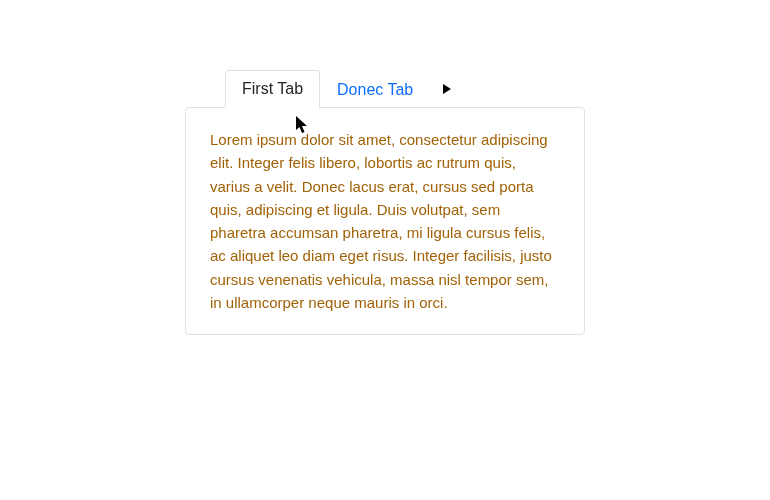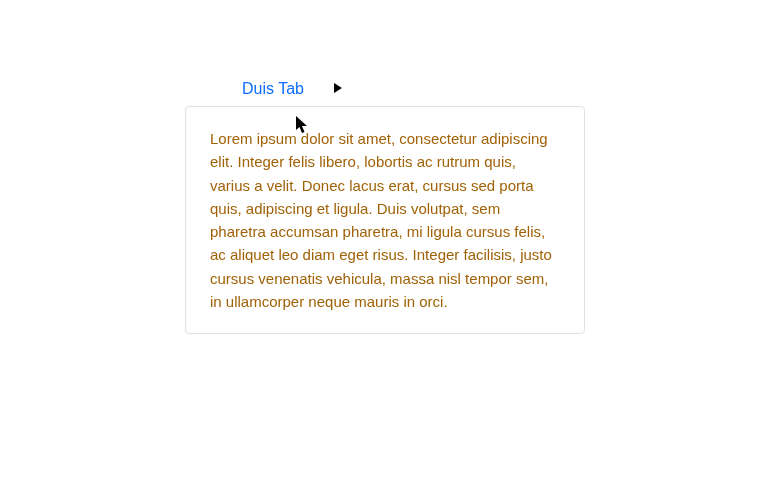--- a/index.html
+++ b/index.html
@@ -79,21 +79,22 @@
     .cursor svg {
       width: 14px;
       height: 18px;
     }
   </style>
 </head>
 <body>
 
 <div class="tabs-container">
   <div class="tabs-header">
-    <div class="tab">Duis Tab</div>
+    <div class="tab active">First Tab</div>
+    <div class="tab">Donec Tab</div>
     <div class="scroll-arrow">
       <span>
         <svg viewBox="0 0 10 10">
             <path d="M1 0 L9 5 L1 10 Z"></path>
           </svg>
       </span>
     </div>
   </div>
   <div class="tabs-content">
     <div class="tab-panel">Lorem ipsum dolor sit amet, consectetur adipiscing elit. Integer felis libero, lobortis ac rutrum quis, varius a velit. Donec lacus erat, cursus sed porta quis, adipiscing et ligula. Duis volutpat, sem pharetra accumsan pharetra, mi ligula cursus felis, ac aliquet leo diam eget risus. Integer facilisis, justo cursus venenatis vehicula, massa nisl tempor sem, in ullamcorper neque mauris in orci.</div>

